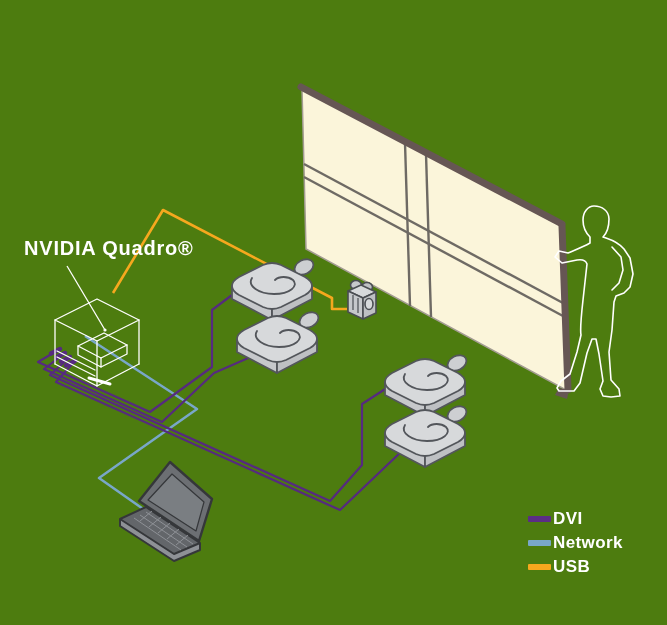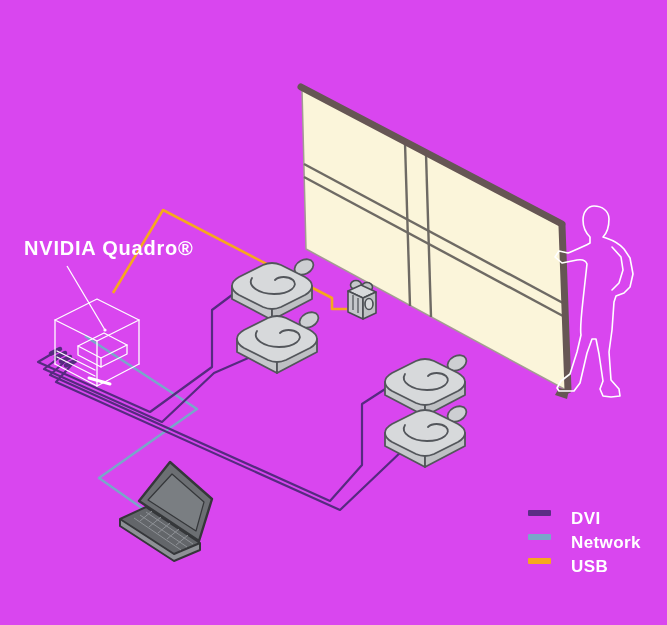--- a/index.html
+++ b/index.html
@@ -1,33 +1,33 @@
 <!DOCTYPE html>
 <html><head>
 <meta charset="utf-8">
 <style>
   html,body{margin:0;padding:0;}
   .canvas{
     position:relative;
     width:667px;height:625px;
-    background:#d946ef;
+    background:#4d7c0f;
     overflow:hidden;
     font-family:"Liberation Sans", sans-serif;
   }
   .canvas svg{position:absolute;left:0;top:0;}
   .quadro-label{
     position:absolute;left:24px;top:237px;
     color:#ffffff;font-size:20px;font-weight:bold;letter-spacing:0.8px;
     white-space:nowrap;
   }
   .legend{
     position:absolute;left:528px;top:510px;
     display:flex;flex-direction:column;gap:7px;
   }
-  .legend-row{display:flex;align-items:flex-start;gap:20px;height:17px;}
+  .legend-row{display:flex;align-items:center;gap:2px;height:17px;}
   .legend-swatch{width:23px;height:6px;border-radius:1px;flex:0 0 auto;}
   .legend-label{color:#ffffff;font-size:17px;font-weight:bold;letter-spacing:0.4px;line-height:1;}
 </style>
 </head>
 <body>
 
 <div class="canvas">
 
   <svg width="667" height="625" viewBox="0 0 667 625">
 

